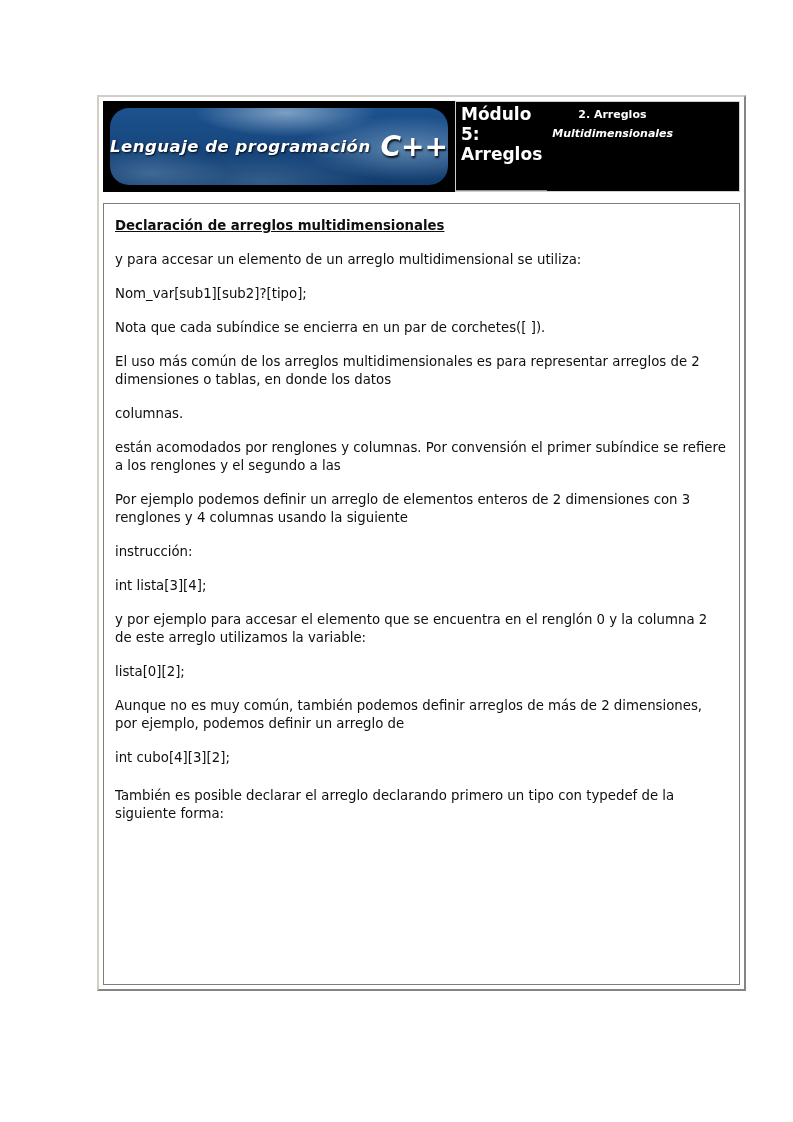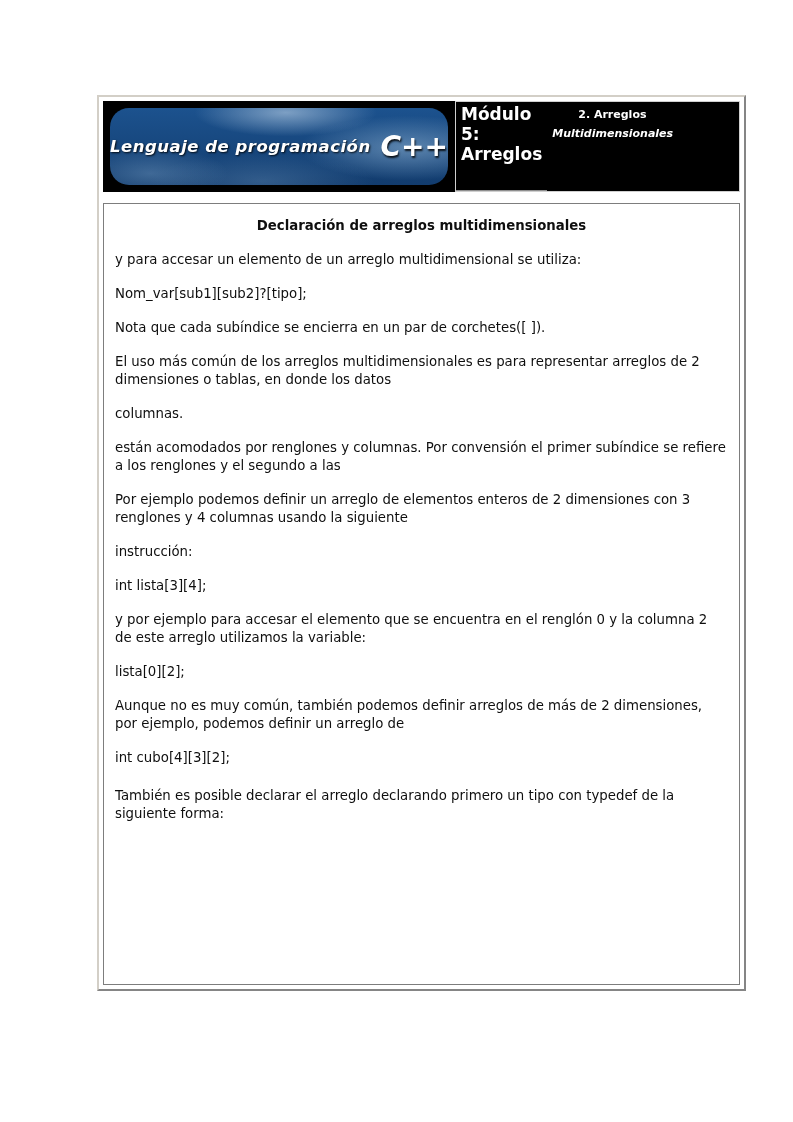--- a/index.html
+++ b/index.html
@@ -58,21 +58,21 @@
   .lesson-line1{display:block;padding-left:26px;}
   .lesson-line2{display:block;font-style:italic;}
   
   .header-gap{flex:0 0 11px;background:#ffffff;}
   .content{
     flex:1;box-sizing:border-box;border:1px solid #7d7d7d;background:#ffffff;
     padding:13px 11px 0 11px;font-size:13.3px;line-height:18px;color:#0f0f0f;
     overflow:hidden;
   }
   .content p{margin:0 0 16px 0;}
-  .content p.heading{font-weight:bold;text-align:center;}
+  .content p.heading{font-weight:bold;text-decoration:underline;}
   .content p.gap-large{margin-top:20px;}
 </style>
 </head>
 <body>
 
 <div class="page-frame">
 
   <div class="header">
     <div class="banner">
       <div class="banner-img">

